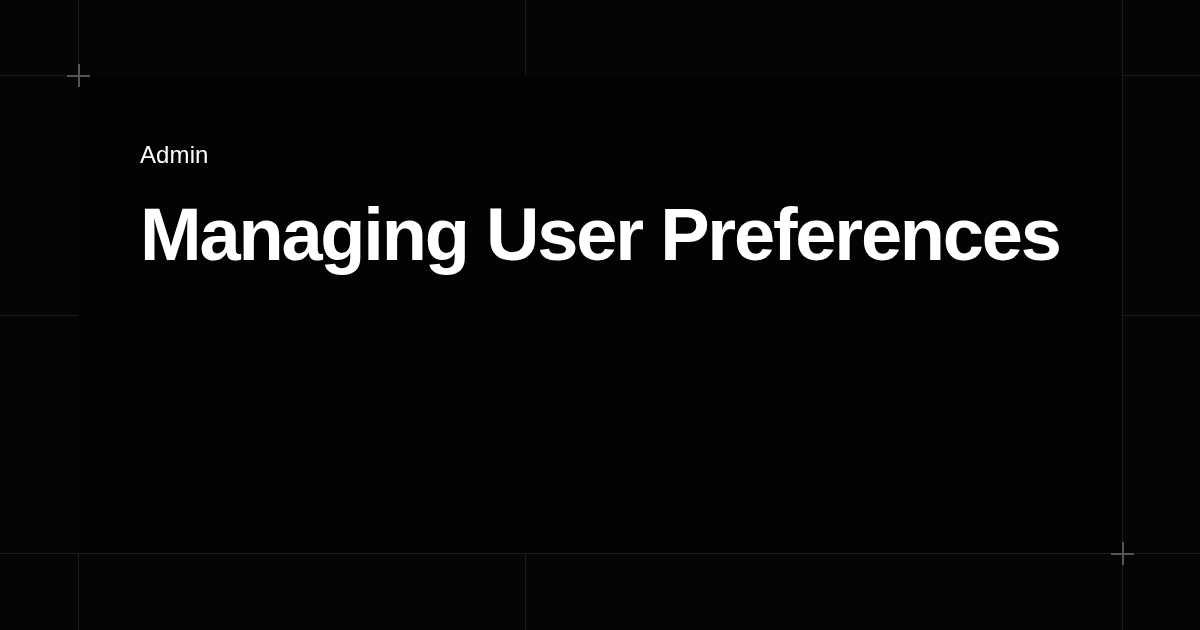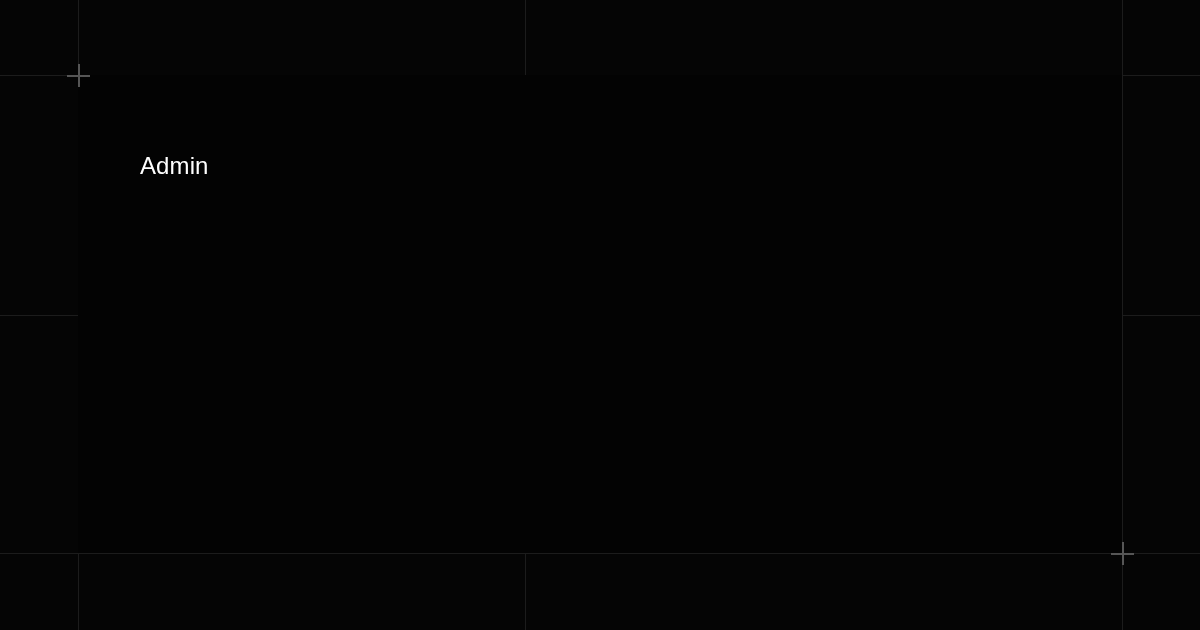--- a/index.html
+++ b/index.html
@@ -80,21 +80,20 @@
     height: 23px;
   }
 
   
   .content {
     position: absolute;
     left: 140px;
     top: 0;
     width: 920px;
     height: 552px;
-    margin-top: 11px;
   }
 
   .eyebrow {
     position: absolute;
     top: 141px;
     left: 0;
     font-size: 24px;
     font-weight: 400;
     line-height: 1.2;
     color: #ffffff;
@@ -141,15 +140,16 @@
     <div class="grid-line-h" style="top:553px;"></div>
   </div>
 
   <div class="panel"></div>
 
   <div class="crosshair" style="left:78px;   top:75px;"></div>
   <div class="crosshair" style="left:1122px; top:553px;"></div>
 
   <div class="content">
     <div class="eyebrow">Admin</div>
+    <h1 class="headline">Managing User Preferences</h1>
   </div>
 
 </div>
 
 </body></html>

